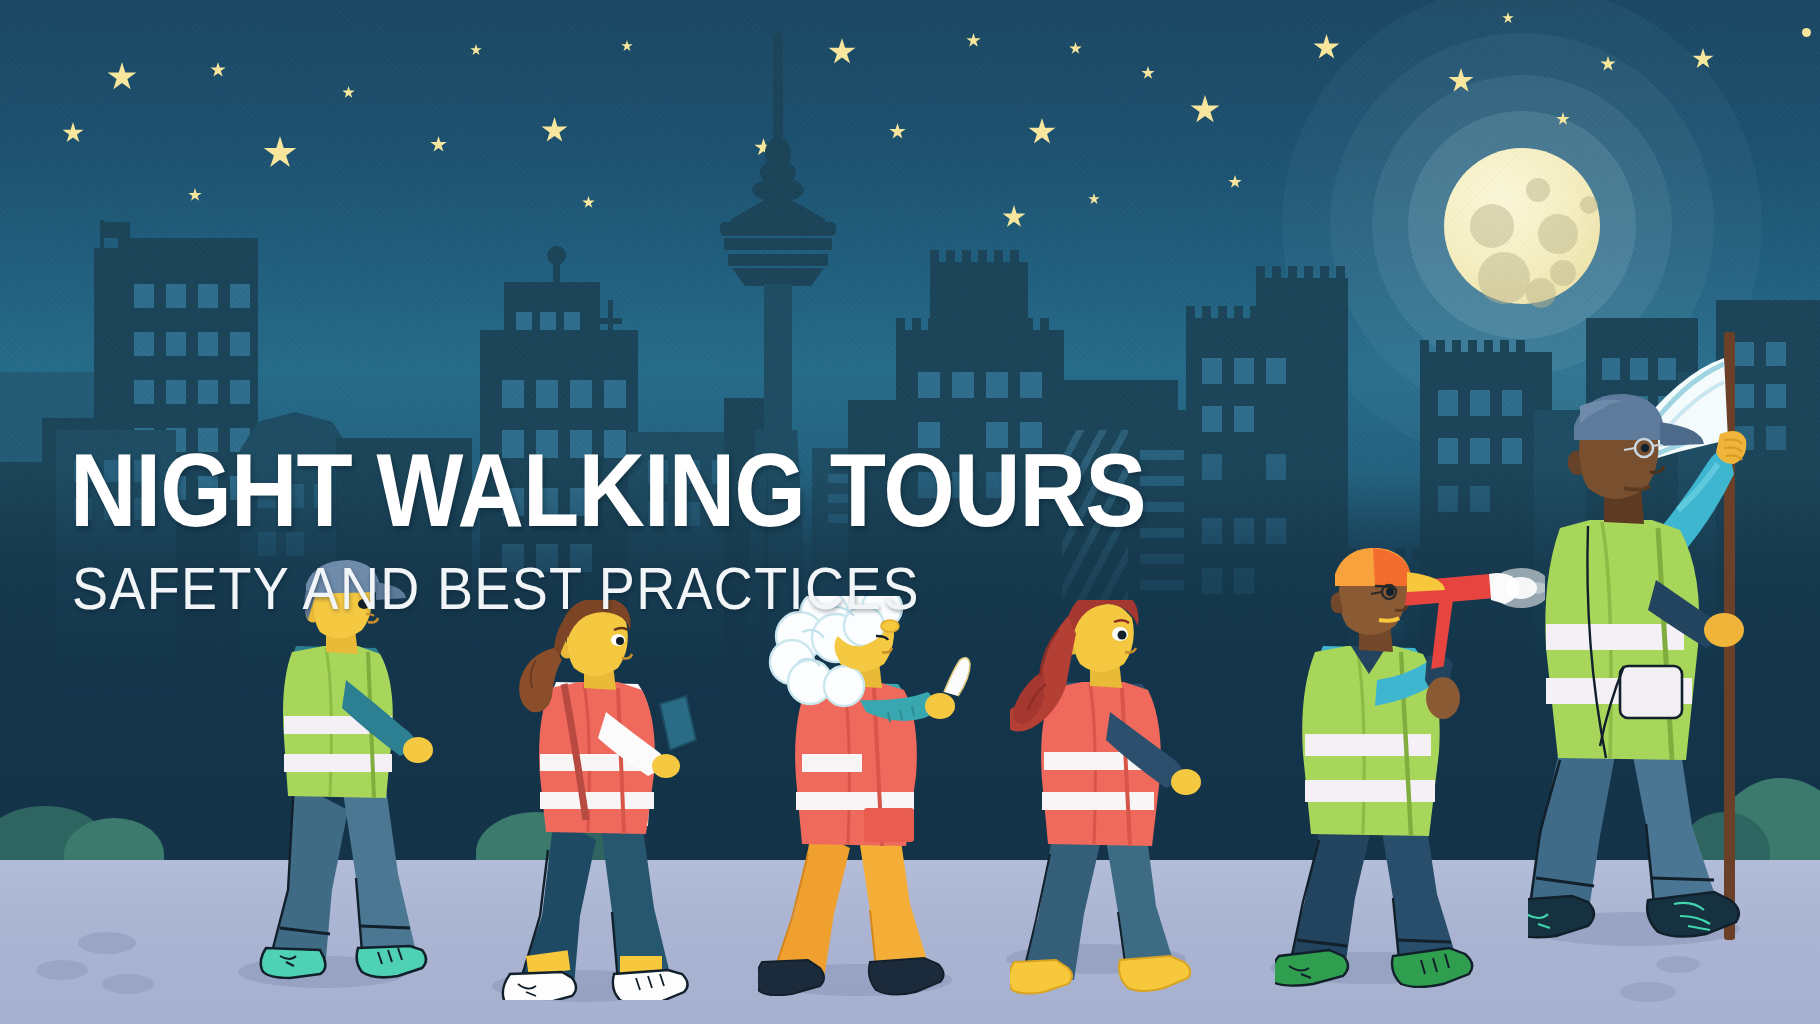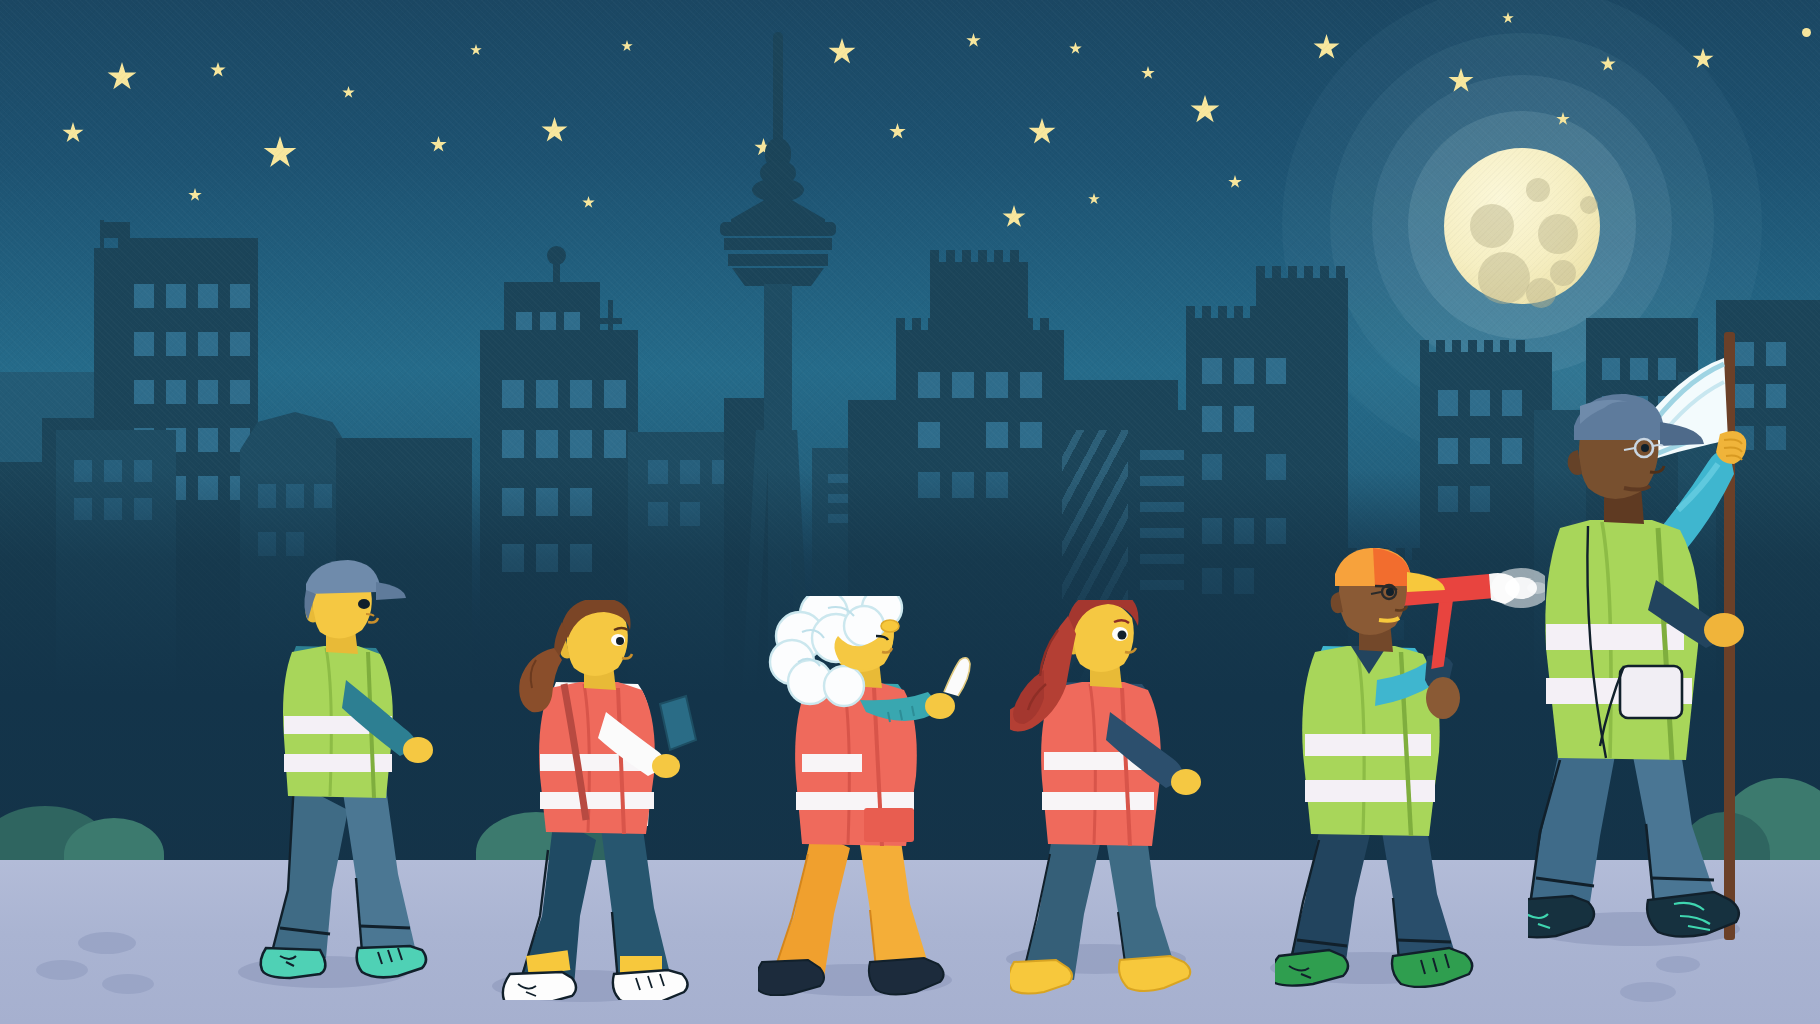--- a/index.html
+++ b/index.html
@@ -739,14 +739,18 @@
       <circle cx="116" cy="118" r="9" fill="none" stroke="#c9d6e2" stroke-width="2.6"></circle>
       <path d="M107 118 L96 120" stroke="#c9d6e2" stroke-width="2.2" fill="none"></path>
       <path d="M125 116 q8 -2 10 0" stroke="#c9d6e2" stroke-width="2.2" fill="none"></path>
 
       <circle cx="117" cy="118" r="4" fill="#11202b"></circle>
       <path d="M122 142 q12 2 14 -6" stroke="#4e2f18" stroke-width="2.8" fill="none"></path>
       <path d="M96 158 q18 4 26 -2" stroke="#5f3a22" stroke-width="4" fill="none"></path>
     </svg>
   </div>
 
+  <div class="title-wrap">
+    <h1 class="h-title">NIGHT WALKING TOURS</h1>
+    <h2 class="h-sub">SAFETY AND BEST PRACTICES</h2>
+  </div>
 
 </div>
 
 </body></html>

